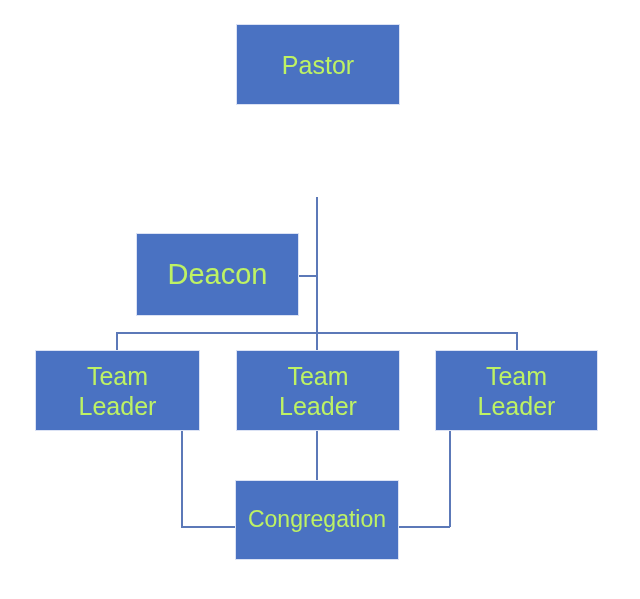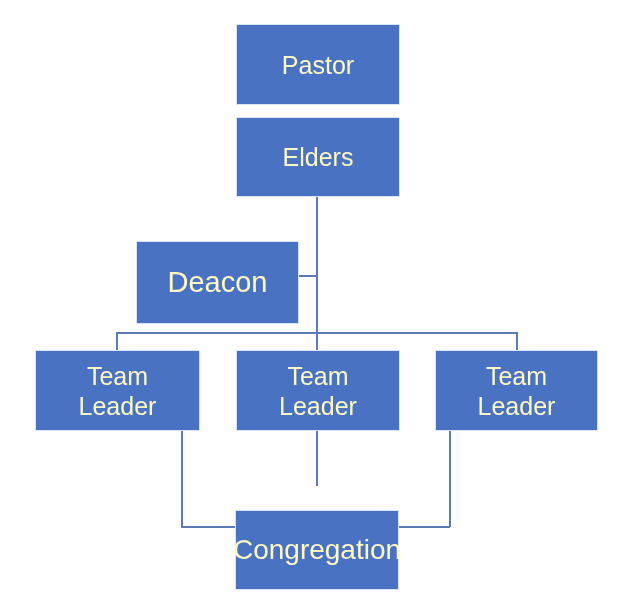--- a/index.html
+++ b/index.html
@@ -2,32 +2,32 @@
 <html><head>
 <meta charset="utf-8">
 <style>
   html,body{margin:0;padding:0;background:#ffffff;}
   #canvas{
     position:relative;width:640px;height:599px;background:#ffffff;overflow:hidden;
     font-family:"Liberation Sans",sans-serif;
   }
   .node{
     position:absolute;background:#4a72c2;border:1.5px solid #dbe2f4;
-    color:#fef9c3;display:flex;align-items:center;justify-content:center;
+    color:#bef264;display:flex;align-items:center;justify-content:center;
     text-align:center;box-sizing:border-box;line-height:1.2;
   }
   .node .label{display:block;}
   .narrow .label{max-width:118px;text-align:center;}
   #node-pastor{left:236px;top:24px;width:164px;height:81px;font-size:25px;}
   #node-elders{left:236px;top:117px;width:164px;height:80px;font-size:25px;}
-  #node-deacon{left:136px;top:233px;width:163px;height:83px;font-size:29px;margin-top:8px;}
+  #node-deacon{left:136px;top:233px;width:163px;height:83px;font-size:29px;}
   #node-team-leader-1{left:35px;top:350px;width:165px;height:81px;font-size:25px;}
   #node-team-leader-2{left:236px;top:350px;width:164px;height:81px;font-size:25px;}
   #node-team-leader-3{left:435px;top:350px;width:163px;height:81px;font-size:25px;}
-  #node-congregation{left:235px;top:510px;width:164px;height:80px;font-size:28px;}
+  #node-congregation{left:235px;top:480px;width:164px;height:80px;font-size:23px;}
   .conn{position:absolute;background:#5c79b8;}
   .v{width:1.5px;}
   .h{height:1.5px;}
   #c-trunk{left:316px;top:197px;height:153px;}
   #c-deacon-stub{left:299px;top:275px;width:18px;}
   #c-bus{left:116px;top:332px;width:401px;}
   #c-drop-left{left:116px;top:332px;height:18px;}
   #c-drop-right{left:516px;top:332px;height:18px;}
   #c-tl1-down{left:181px;top:431px;height:96px;}
   #c-left-elbow{left:181px;top:526px;width:54px;}
@@ -47,23 +47,20 @@
   <div class="conn v" id="c-drop-right"></div>
   <div class="conn v" id="c-tl1-down"></div>
   <div class="conn h" id="c-left-elbow"></div>
   <div class="conn v" id="c-tl2-down"></div>
   <div class="conn v" id="c-tl3-down"></div>
   <div class="conn h" id="c-right-elbow"></div>
 
   <div class="node" id="node-pastor">
     <span class="label">Pastor</span>
   </div>
-  <div class="node" id="node-elders">
-    <span class="label">Elders</span>
-  </div>
   <div class="node" id="node-deacon">
     <span class="label">Deacon</span>
   </div>
   <div class="node narrow" id="node-team-leader-1">
     <span class="label">Team Leader</span>
   </div>
   <div class="node narrow" id="node-team-leader-2">
     <span class="label">Team Leader</span>
   </div>
   <div class="node narrow" id="node-team-leader-3">

